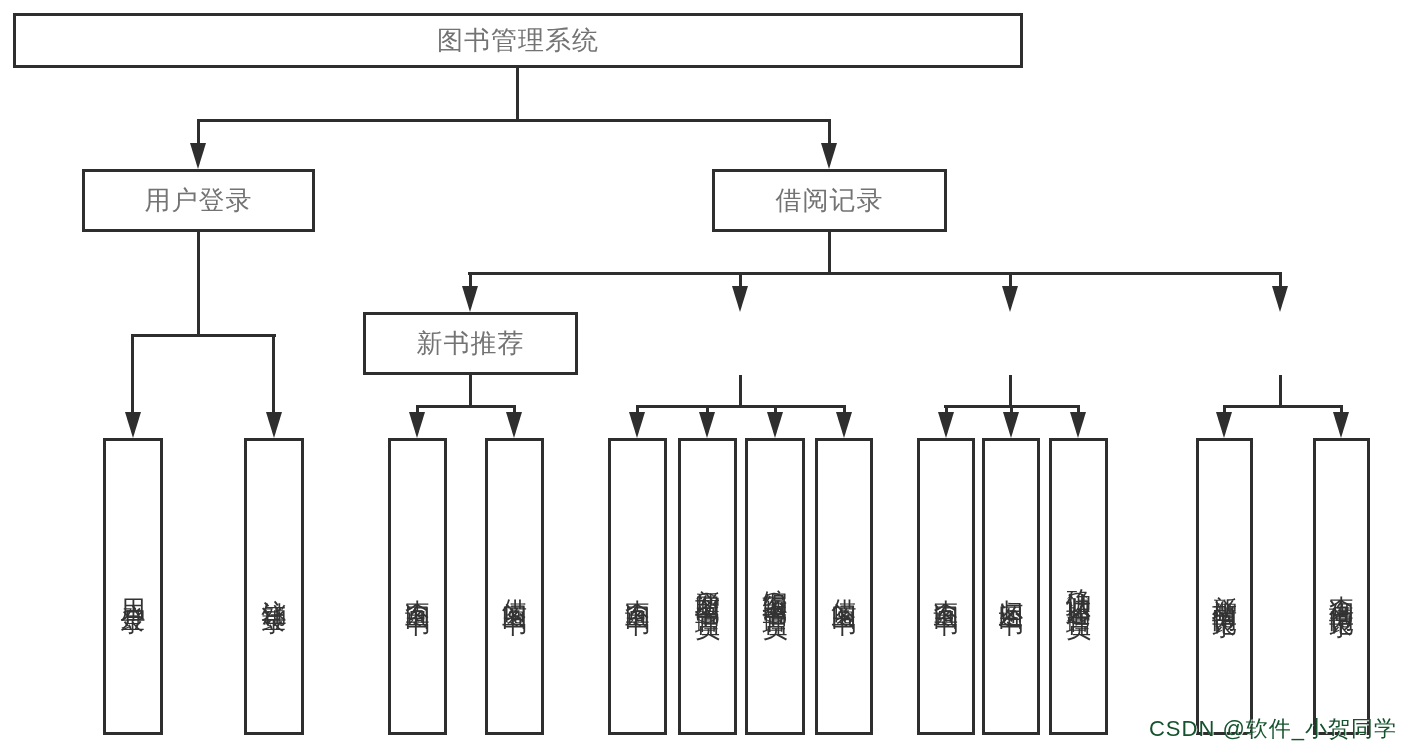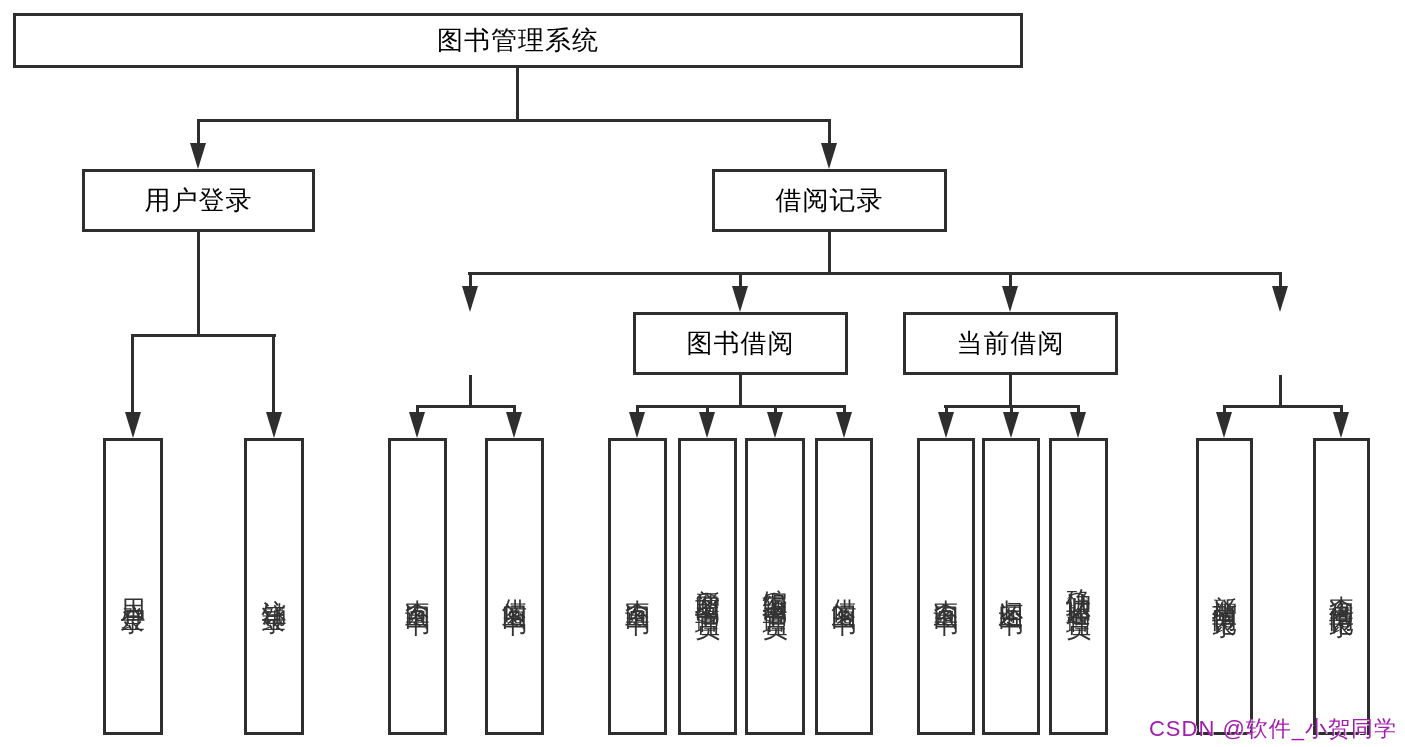--- a/index.html
+++ b/index.html
@@ -4,35 +4,35 @@
 <style>
   html,body{margin:0;padding:0;background:#fff}
   .canvas{
     position:relative;width:1405px;height:747px;background:#ffffff;
     font-family:"Liberation Sans","DejaVu Sans",sans-serif;overflow:hidden;color:#333;
   }
   .box{
     position:absolute;box-sizing:border-box;border:3px solid #2e2e2e;background:#fff;
     display:flex;align-items:center;justify-content:center;
   }
-  .lbl{font-size:26px;letter-spacing:1px;color:#000000;white-space:nowrap}
+  .lbl{font-size:26px;letter-spacing:1px;color:#737373;white-space:nowrap}
   .vtext{
     writing-mode:vertical-rl;text-orientation:mixed;
     font-size:25px;letter-spacing:4px;line-height:1.15;color:#333;
   }
   .hline,.vline{position:absolute;background:#2e2e2e}
   .hline{height:3px}
   .vline{width:3px}
   .arrow{
     position:absolute;width:0;height:0;
     border-left:8px solid transparent;border-right:8px solid transparent;
     border-top:26px solid #2e2e2e;
   }
   .watermark{
-    position:absolute;right:8px;bottom:3px;font-size:22px;color:#a21caf;
+    position:absolute;right:8px;bottom:3px;font-size:22px;color:#14532d;
     letter-spacing:1px;z-index:5;white-space:nowrap;
     text-shadow:1px 1px 0 rgba(255,255,255,.85);
   }
 </style>
 </head>
 <body>
 
 <div class="canvas">
 
   <div class="box" style="left:13px;top:13px;width:1010px;height:55px">
@@ -64,25 +64,22 @@
   <div class="hline" style="left:468px;top:272px;width:814px"></div>
   <div class="vline" style="left:469px;top:272px;height:17px"></div>
   <div class="arrow" style="left:462px;top:286px"></div>
   <div class="vline" style="left:739px;top:272px;height:17px"></div>
   <div class="arrow" style="left:732px;top:286px"></div>
   <div class="vline" style="left:1009px;top:272px;height:17px"></div>
   <div class="arrow" style="left:1002px;top:286px"></div>
   <div class="vline" style="left:1279px;top:272px;height:17px"></div>
   <div class="arrow" style="left:1272px;top:286px"></div>
 
-  <div class="box" style="left:633px;top:312px;width:215px;height:63px">
-    <span class="lbl">图书借阅</span>
-  </div>
-  <div class="box" style="left:903px;top:312px;width:215px;height:63px">
-    <span class="lbl">当前借阅</span>
+  <div class="box" style="left:363px;top:312px;width:215px;height:63px">
+    <span class="lbl">新书推荐</span>
   </div>
 
   <div class="vline" style="left:469px;top:375px;height:32px"></div>
   <div class="vline" style="left:739px;top:375px;height:32px"></div>
   <div class="vline" style="left:1009px;top:375px;height:32px"></div>
   <div class="vline" style="left:1279px;top:375px;height:32px"></div>
 
   <div class="hline" style="left:416px;top:405px;width:100px"></div>
   <div class="hline" style="left:636px;top:405px;width:210px"></div>
   <div class="hline" style="left:944px;top:405px;width:136px"></div>

